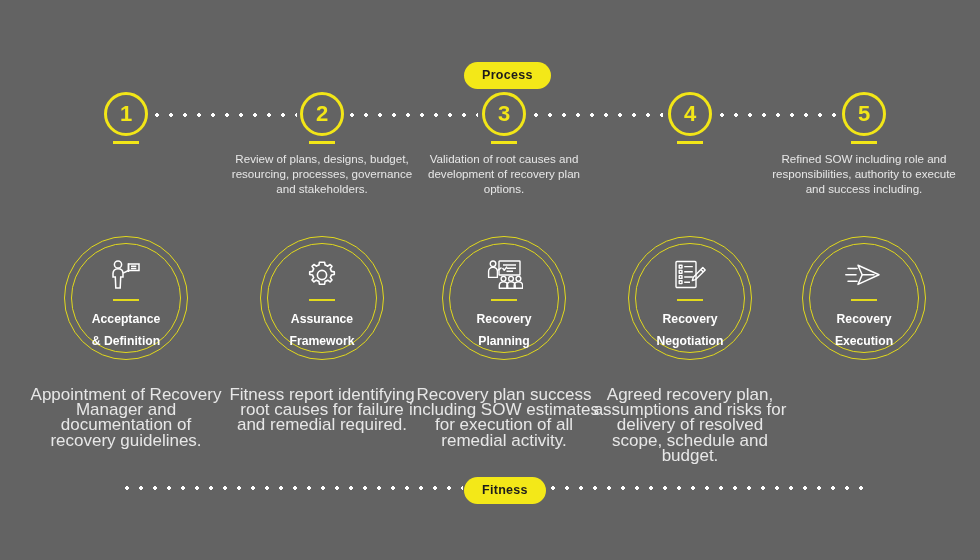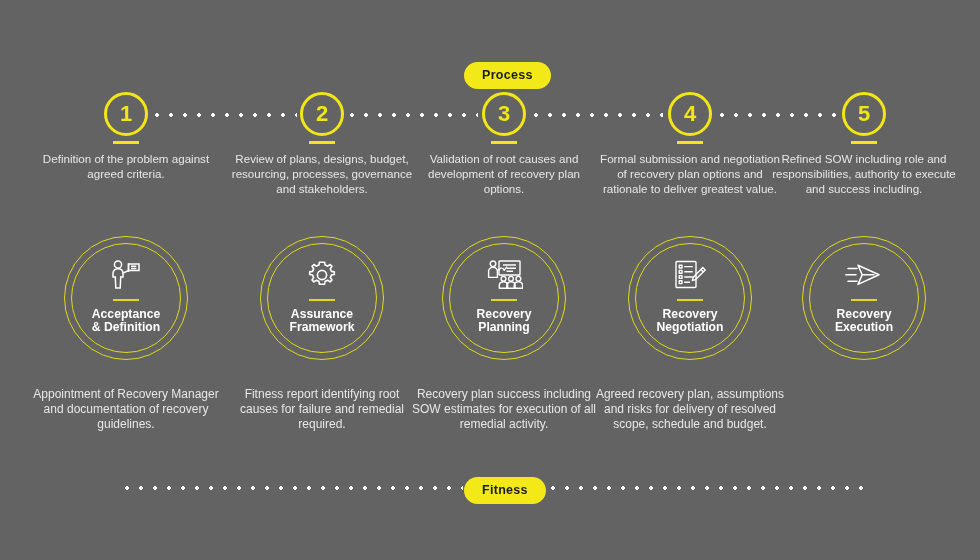--- a/index.html
+++ b/index.html
@@ -86,21 +86,21 @@
     color: #e7e7e7;
     font-size: 11.6px;
     line-height: 15.2px;
   }
   .bottom-text {
     position: absolute;
     top: 387px;
     left: 0px; right: 0px;
     text-align: center;
     color: #e7e7e7;
-    font-size: 12px;
+    font-size: 17px;
     line-height: 15.2px;
   }
 
   
   .ring-wrap {
     position: absolute;
     top: 236px;
     left: 50%;
     margin-left: -62px;
     width: 124px; height: 124px;
@@ -134,41 +134,40 @@
   }
   .ring-divider {
     width: 26px; height: 2.4px;
     background: #e2d91c;
     margin: 7px 0 7px 0;
   }
   .ring-label {
     color: #ffffff;
     font-weight: bold;
     font-size: 12.2px;
-    line-height: 13px;
+    line-height: 22px;
     text-align: center;
     white-space: pre-line;
   }
 </style>
 </head>
 <body>
 
 <div id="canvas">
 
   <div class="pill" id="process-badge">Process</div>
 
   <div class="dotline" id="top-dots-1"></div>
   <div class="dotline" id="top-dots-2"></div>
   <div class="dotline" id="top-dots-3"></div>
   <div class="dotline" id="top-dots-4"></div>
 
   <div class="col" style="left:28px;">
     <div class="step-num" style="left:76px; top:92px;">1</div>
     <div class="step-underline" style="left:85px; top:141px;"></div>
-    <div class="top-text">Definition of the problem against agreed criteria.</div>
 
     <div class="ring-wrap">
       <div class="ring-outer"></div>
       <div class="ring-inner"></div>
       <div class="ring-content">
         <div class="ring-icon">
           <svg width="34" height="32" viewBox="0 0 34 32" fill="none" stroke="#ffffff" stroke-width="1.5">
             <circle cx="9" cy="5.5" r="3.6"></circle>
             <path d="M9 9.8 C5.4 9.8 4 12 4 14.6 L4 18 L6.3 18 L6.8 29 L11.2 29 L11.7 18 L14 18 L14 14.6 C14 12 12.6 9.8 9 9.8 Z"></path>
             <path d="M14 14.2 L19.5 11.5"></path>
@@ -240,21 +239,20 @@
 Planning</div>
       </div>
     </div>
 
     <div class="bottom-text">Recovery plan success including SOW estimates for execution of all remedial activity.</div>
   </div>
 
   <div class="col" style="left:592px;">
     <div class="step-num" style="left:76px; top:92px;">4</div>
     <div class="step-underline" style="left:85px; top:141px;"></div>
-    <div class="top-text">Formal submission and negotiation of recovery plan options and rationale to deliver greatest value.</div>
 
     <div class="ring-wrap">
       <div class="ring-outer"></div>
       <div class="ring-inner"></div>
       <div class="ring-content">
         <div class="ring-icon">
           <svg width="34" height="32" viewBox="0 0 34 32" fill="none" stroke="#ffffff" stroke-width="1.4" stroke-linejoin="round">
             <rect x="3" y="2.5" width="20" height="26" rx="1"></rect>
             <rect x="6.2" y="6.2" width="2.8" height="2.8"></rect>
             <rect x="6.2" y="11.4" width="2.8" height="2.8"></rect>

